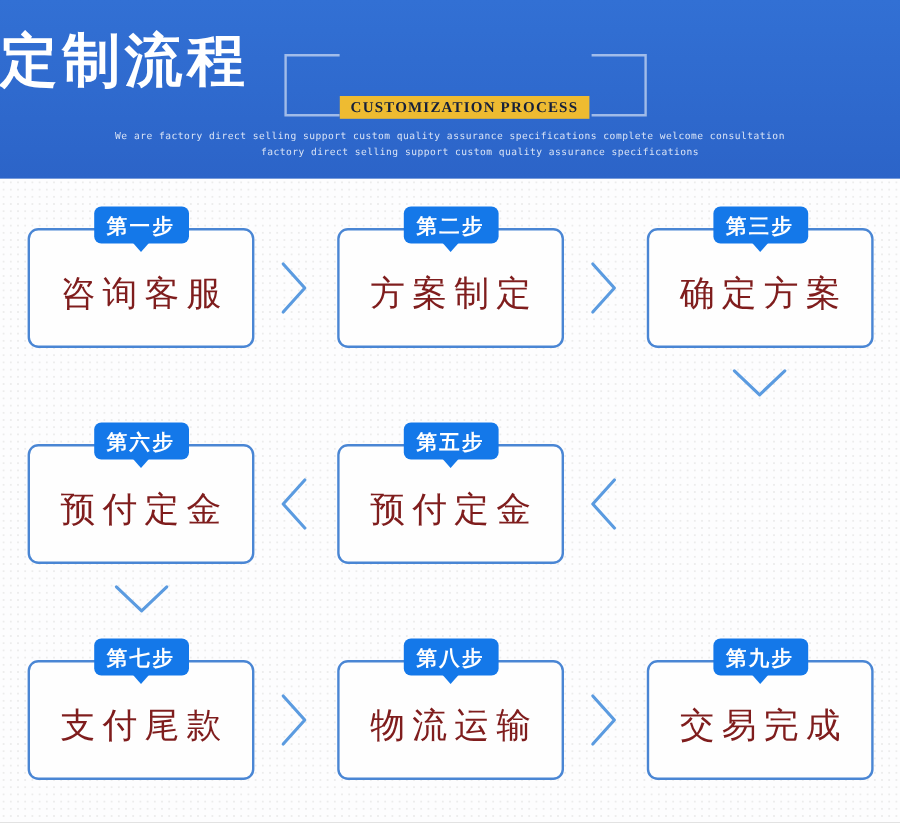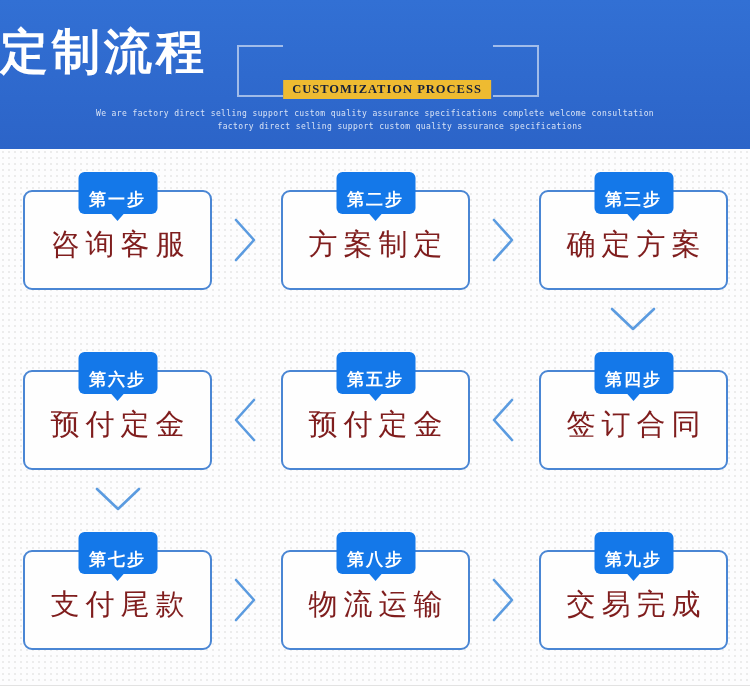--- a/index.html
+++ b/index.html
@@ -51,21 +51,21 @@
   .step-box{
     position:absolute;width:185px;height:96px;
     background:#fefefe;border:2px solid #4a86d4;border-radius:9px;
   }
   .r1{top:41px;} .r2{top:221px;} .r3{top:401px;}
   .c1{left:23px;} .c2{left:281px;} .c3{left:539px;}
   .step-tab{
     position:absolute;top:-20px;left:50%;transform:translateX(-50%);
     background:#1478e9;color:#ffffff;font-weight:bold;
     font-size:17px;letter-spacing:2px;line-height:1;
-    padding:19px 11px 6px 11px;border-radius:6px;white-space:nowrap;
+    padding:8px 11px 6px 11px;border-radius:6px;white-space:nowrap;
   }
   .step-tab::after{
     content:"";position:absolute;left:50%;bottom:-7px;transform:translateX(-50%);
     width:0;height:0;
     border-left:7px solid transparent;border-right:7px solid transparent;
     border-top:8px solid #1478e9;
   }
   .step-label{
     position:absolute;left:0;right:0;top:0;bottom:0;
     display:flex;align-items:center;justify-content:center;
@@ -113,24 +113,20 @@
     </div>
 
     <div class="step-box r2 c1">
       <div class="step-tab"><span>第六步</span></div>
       <div class="step-label">预付定金</div>
     </div>
     <div class="step-box r2 c2">
       <div class="step-tab"><span>第五步</span></div>
       <div class="step-label">预付定金</div>
     </div>
-    <div class="step-box r2 c3">
-      <div class="step-tab"><span>第四步</span></div>
-      <div class="step-label">签订合同</div>
-    </div>
 
     <div class="step-box r3 c1">
       <div class="step-tab"><span>第七步</span></div>
       <div class="step-label">支付尾款</div>
     </div>
     <div class="step-box r3 c3">
       <div class="step-tab"><span>第九步</span></div>
       <div class="step-label">交易完成</div>
     </div>
     <div class="step-box r3 c2">

